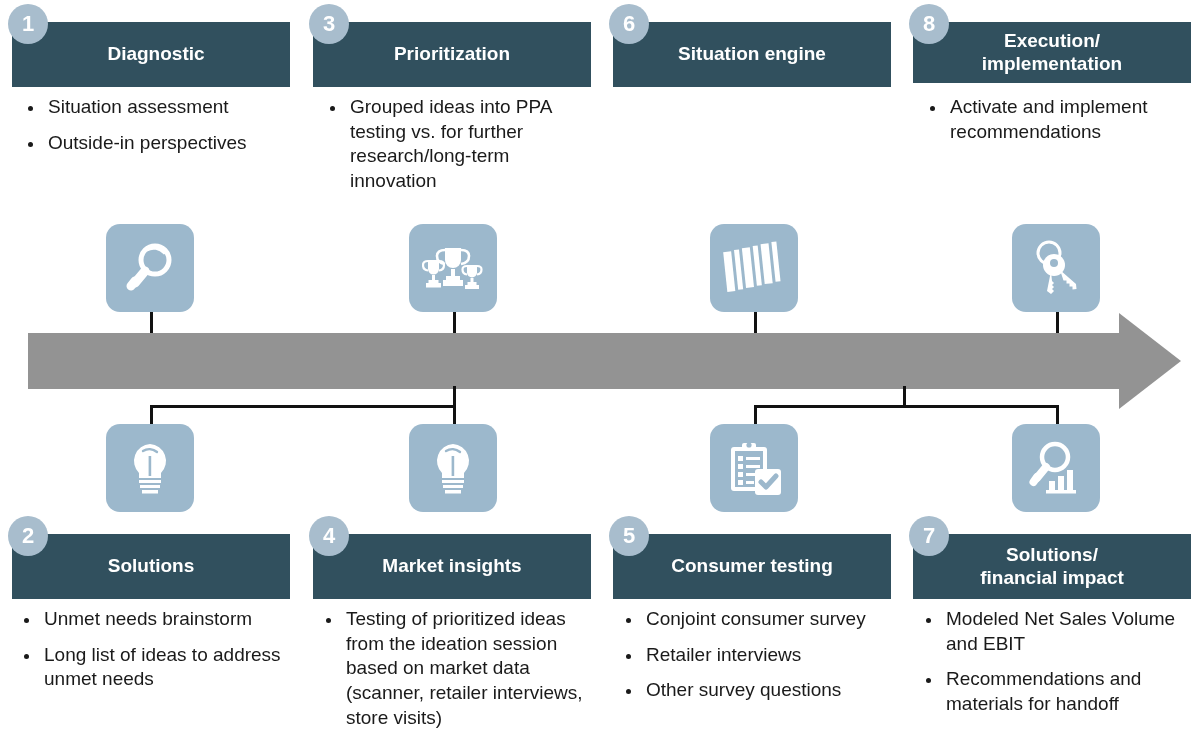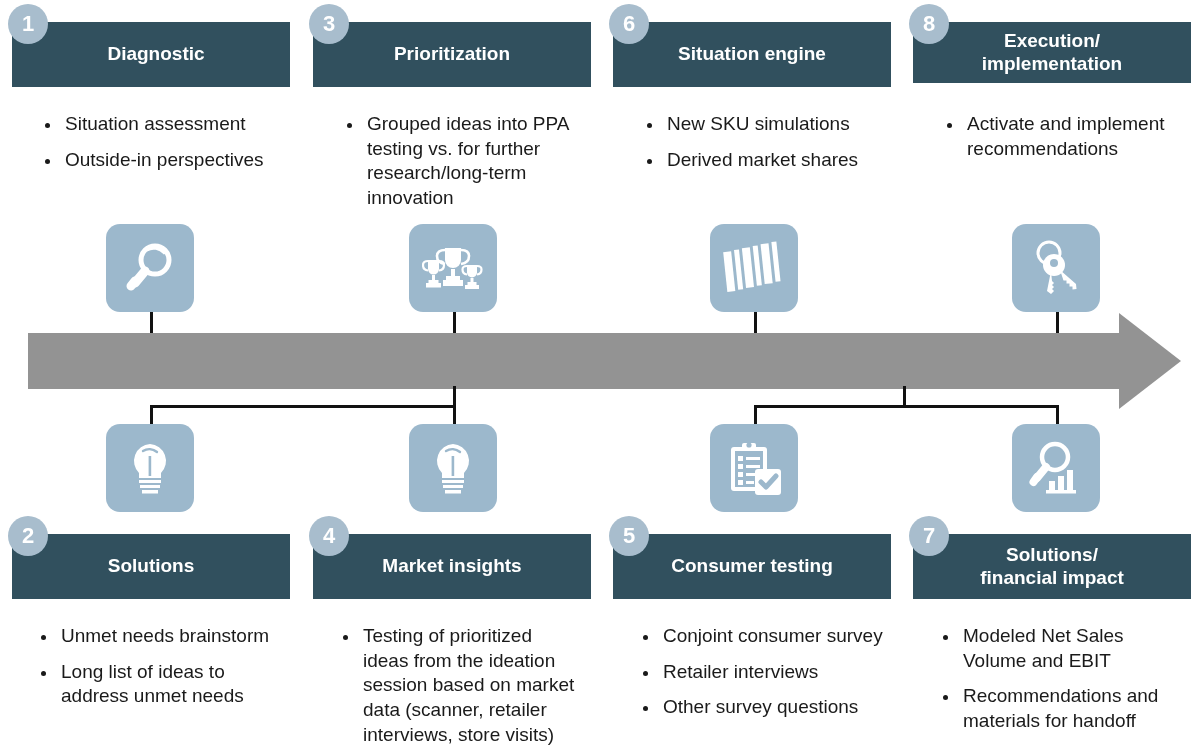--- a/index.html
+++ b/index.html
@@ -71,21 +71,21 @@
     color:#ffffff;
     font-size:22px;
     font-weight:bold;
     display:flex;align-items:center;justify-content:center;
     line-height:1;
     z-index:3;
   }
   
   ul.bullets{
     list-style:none;
-    margin:17px;padding:0;
+    margin:0;padding:0;
     font-size:19px;
     line-height:1.30;
     color:#1a1a1a;
   }
   ul.bullets li{
     position:relative;
     padding-left:30px;
     margin:0 0 11px 0;
   }
   ul.bullets li:before{
@@ -130,26 +130,20 @@
       <li>Outside-in perspectives</li>
     </ul>
   </div>
 
   <div class="bul-wrap" style="left:320px;top:95px;width:270px;">
     <ul class="bullets">
       <li>Grouped ideas into PPA testing vs. for further research/long-term innovation</li>
     </ul>
   </div>
 
-  <div class="bul-wrap" style="left:620px;top:95px;width:280px;">
-    <ul class="bullets">
-      <li>New SKU simulations</li>
-      <li>Derived market shares</li>
-    </ul>
-  </div>
 
   <div class="bul-wrap" style="left:920px;top:95px;width:268px;">
     <ul class="bullets">
       <li>Activate and implement recommendations</li>
     </ul>
   </div>
 
   <div class="stem" style="left:150px;top:312px;height:26px;"></div>
   <div class="stem" style="left:453px;top:312px;height:26px;"></div>
   <div class="stem" style="left:754px;top:312px;height:26px;"></div>

